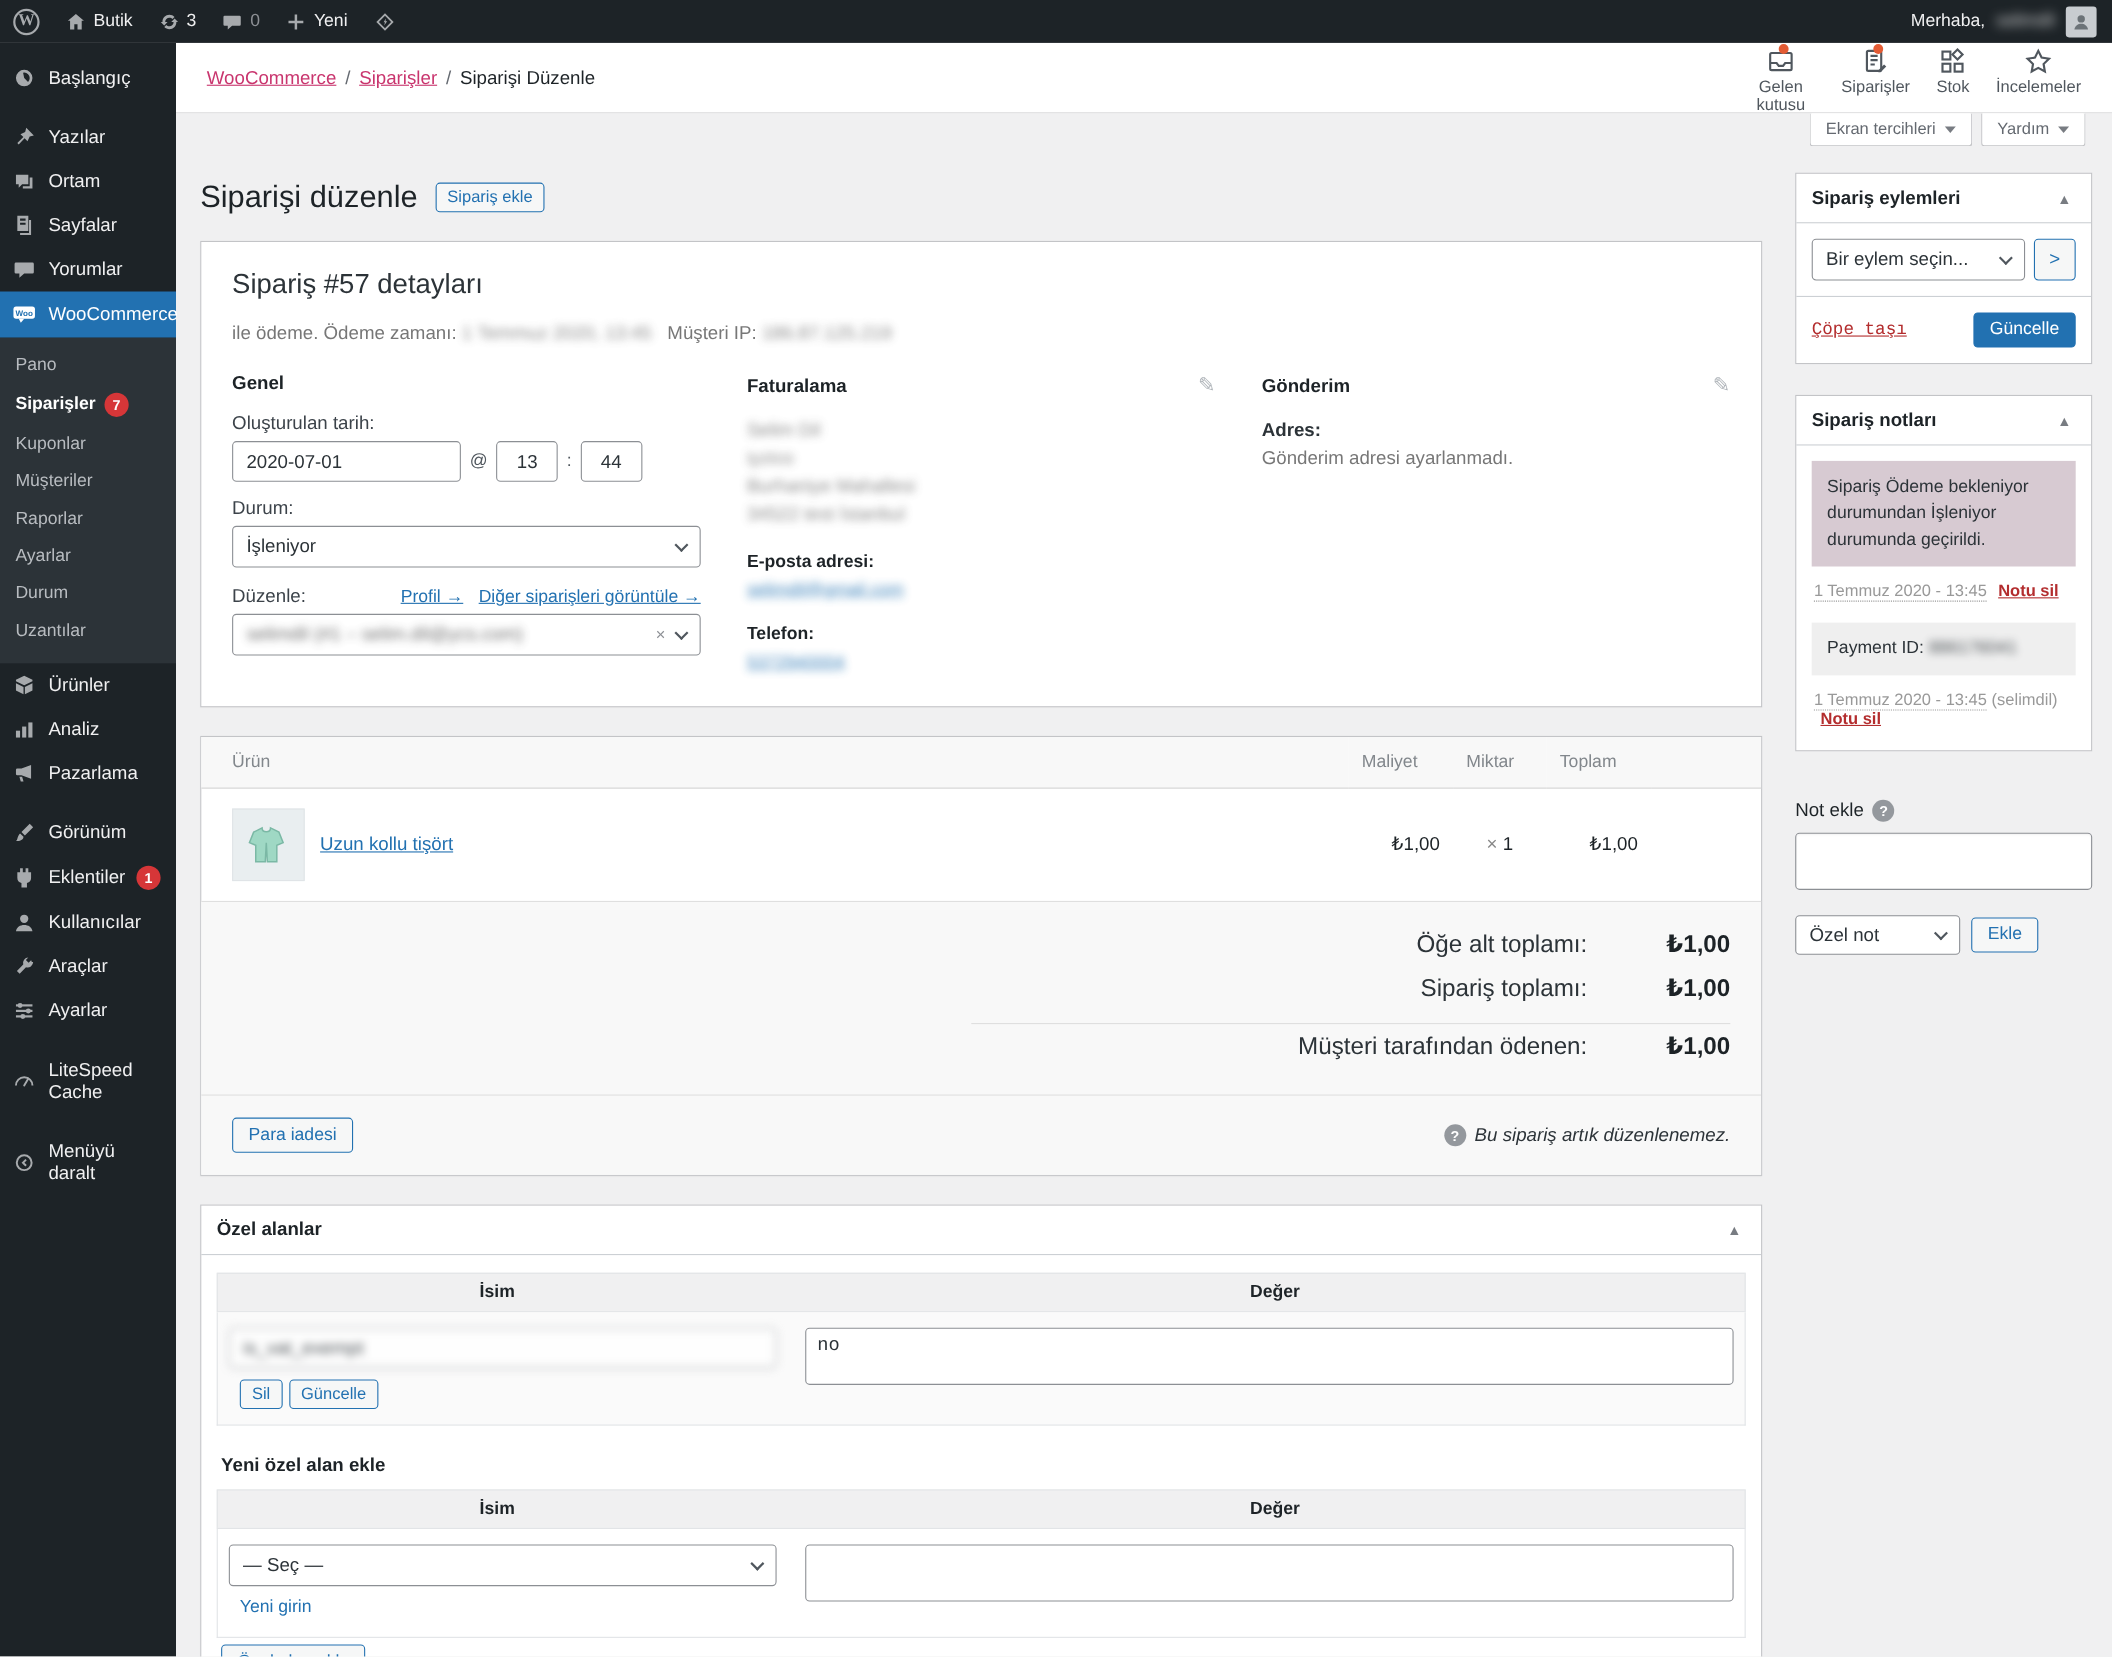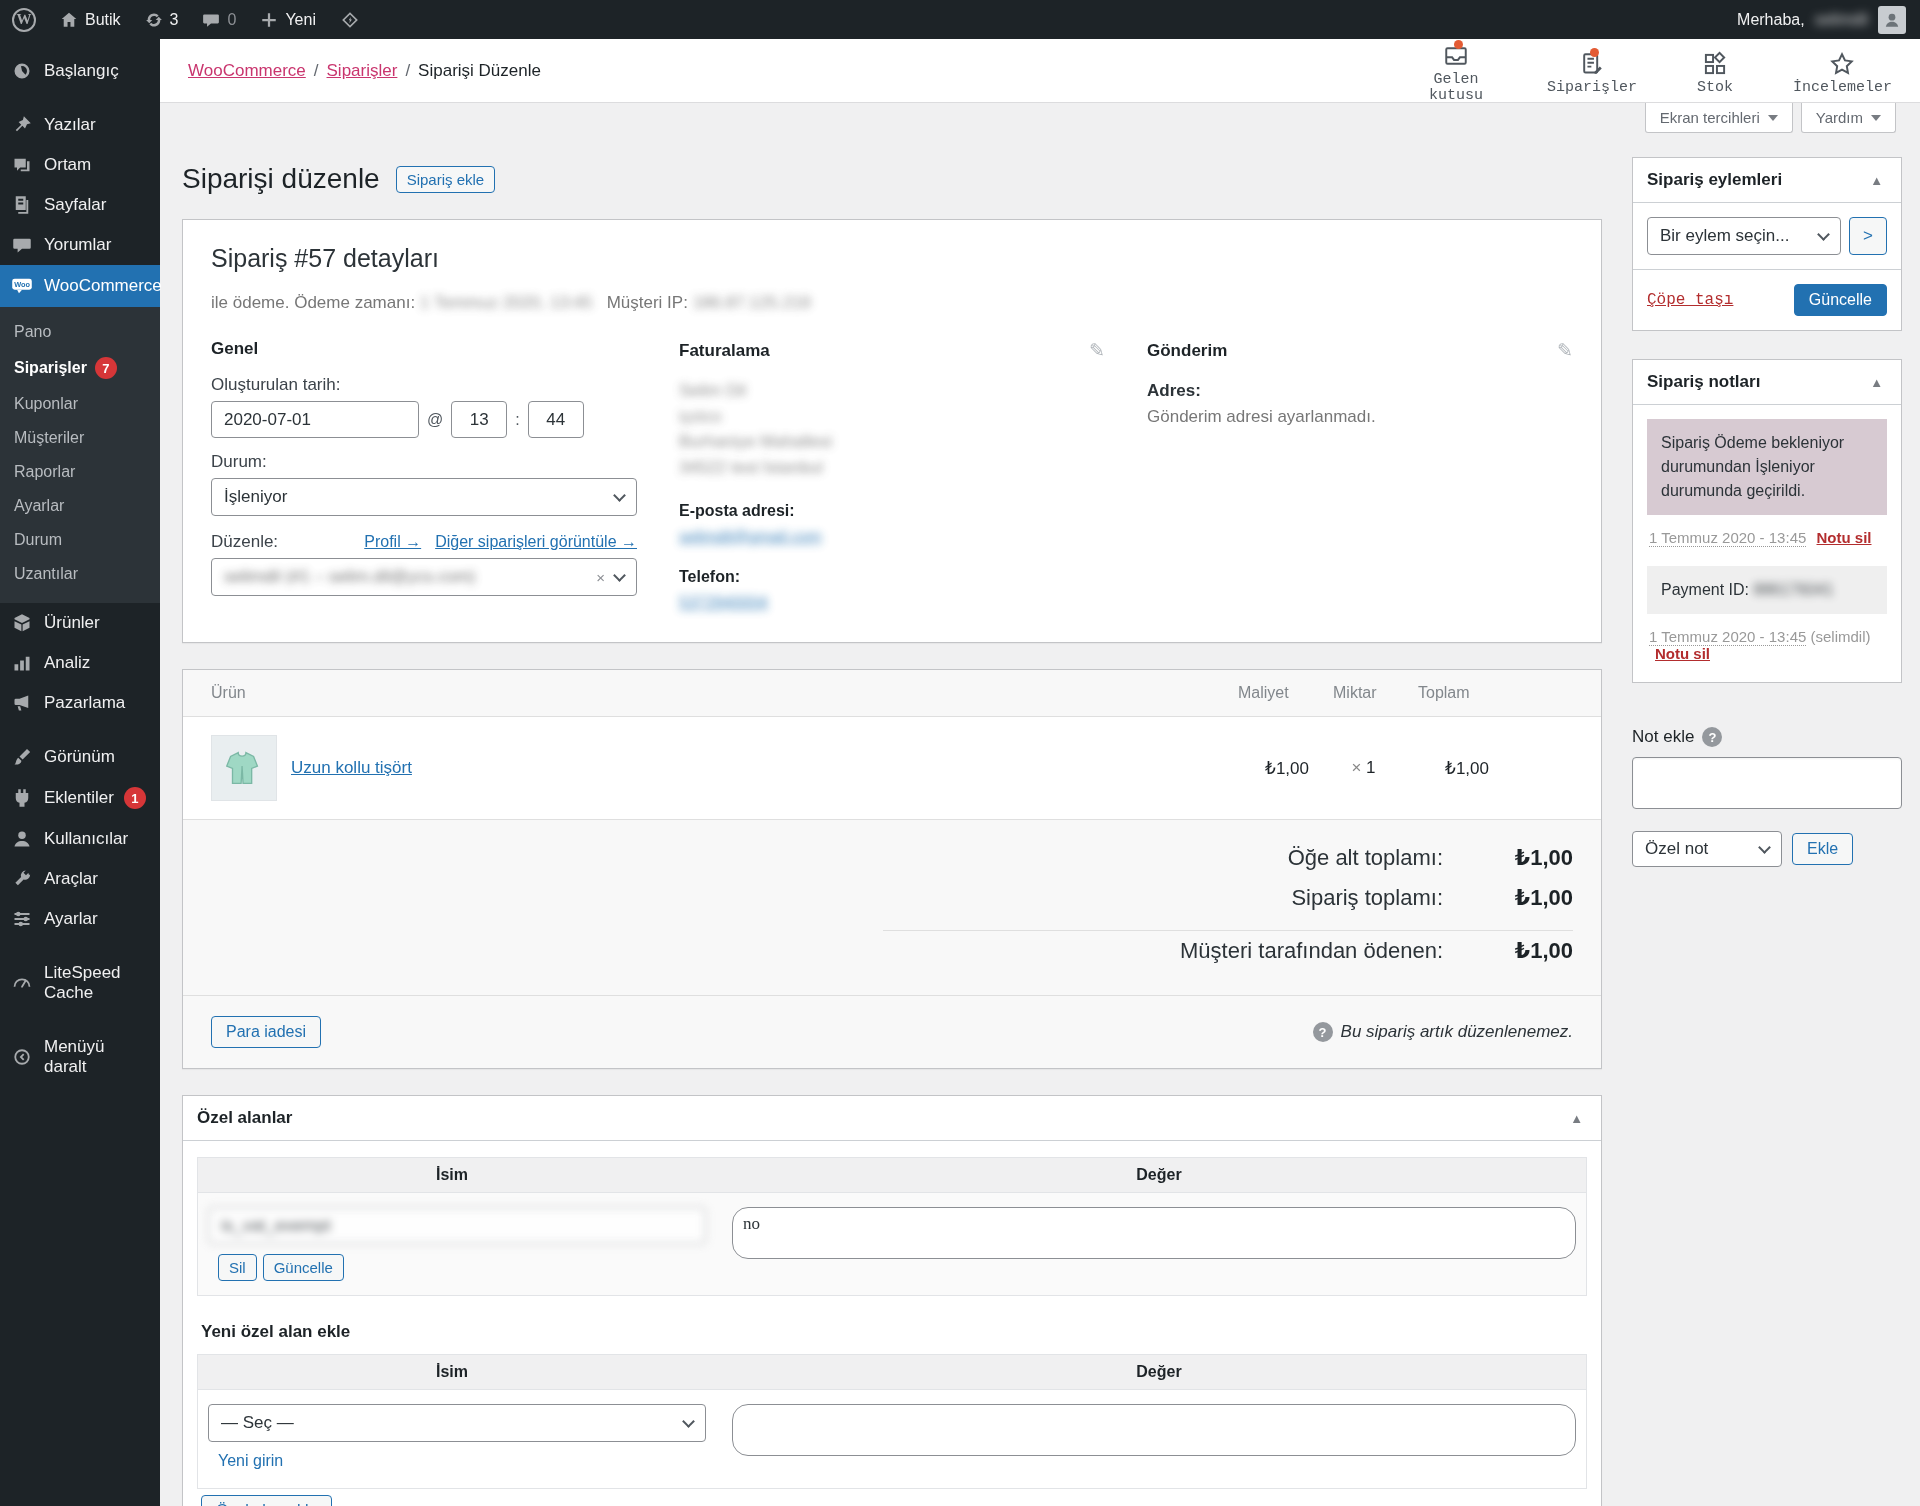--- a/index.html
+++ b/index.html
@@ -34,21 +34,21 @@
   .submenu .sm-item { padding:8px 12px 8px 14px; color:#b8bcc0; cursor:pointer; display:flex; align-items:center; gap:8px;}
   .submenu .sm-item.current { color:#fff; font-weight:bold; }
   .badge { background:#d63638; color:#fff; border-radius:50%; min-width:22px; height:22px; display:inline-flex; align-items:center; justify-content:center; font-size:13px; font-weight:bold; padding:0 4px;}
 
   
   #content { position:absolute; top:39px; left:160px; width:1760px; height:1240px; }
   #topheader { background:#fff; border-bottom:1px solid #dcdcde; height:64px; display:flex; align-items:center; padding:0 28px; }
   .crumbs { font-size:17px; }
   .crumbs a { color:#c9356e; }
   .crumbs .sep { color:#646970; margin:0 8px; text-decoration:none;}
-  .activity { margin-left:auto; display:flex; align-items:center; gap:60px; padding-top:6px;font-family:Liberation Mono, monospace;}
+  .activity { margin-left:auto; display:flex; align-items:flex-start; gap:24px; padding-top:6px;}
   .act-item { display:flex; flex-direction:column; align-items:center; gap:3px; color:#50575e; font-size:15px; cursor:pointer; position:relative; text-align:center; line-height:1.1;}
   .act-dot { position:absolute; top:-3px; right:6px; width:9px; height:9px; background:#e35b34; border-radius:50%; }
   .meta-links { display:flex; justify-content:flex-end; gap:8px; padding-right:24px; }
   .meta-tab { background:#fff; border:1px solid #c3c4c7; border-top:none; border-radius:0 0 3px 3px; padding:6px 14px; font-size:15px; color:#646970; cursor:pointer; display:flex; align-items:center; gap:8px;}
   .caret-down { width:0; height:0; border-left:5px solid transparent; border-right:5px solid transparent; border-top:6px solid #787c82; display:inline-block;}
 
   #wpbody { padding: 24px 24px 0 22px; display:flex; gap:30px; }
   #maincol { width:1420px; flex:0 0 1420px; }
   #sidecol { width:270px; flex:0 0 270px; }
 
@@ -103,21 +103,21 @@
   
   .cf-body { padding:16px 14px 24px; }
   .cf-grid-h { display:flex; gap:26px; background:#f0f0f1; border:1px solid #e2e4e7; font-weight:bold; font-size:16px; }
   .cf-grid-h > div { padding:8px 0; text-align:center; }
   .cf-name-col { width:508px; flex:0 0 508px;}
   .cf-val-col { flex:1; }
   .cf-row { display:flex; gap:26px; padding:14px 0 6px; background:#fafafa; border:1px solid #e2e4e7; border-top:none; padding-left:0; }
   .cf-name-inner { width:508px; flex:0 0 508px; padding-left:10px;}
   .cf-val-inner { flex:1; padding-right:10px;}
   .cf-input { width:100%; }
-  .cf-ta { width:100%; height:52px; border:1px solid #8c8f94; border-radius:16px; font-size:17px; padding:6px 10px; font-family:Liberation Serif, serif; color:#2c3338; resize:none; background:#fff;}
+  .cf-ta { width:100%; height:52px; border:1px solid #8c8f94; border-radius:4px; font-size:17px; padding:6px 10px; font-family:Liberation Mono, monospace; color:#2c3338; resize:none; background:#fff;}
   .cf-btns { display:flex; gap:6px; margin-top:10px; padding-left:10px; padding-bottom:8px;}
   .cf-subhead { font-weight:bold; font-size:17px; margin:26px 0 12px 4px;}
   .newfield-link { display:inline-block; color:#2271b1; font-size:16px; margin:10px 0 12px 10px;}
 
   
   .sp { background:#fff; border:1px solid #c3c4c7; margin-bottom:28px;}
   .sp-h { display:flex; align-items:center; padding:12px 14px; border-bottom:1px solid #ccd0d4; font-weight:600; font-size:17px;}
   .sp-b { padding:14px; }
   .action-row { display:flex; gap:8px; }
   .action-row .wpselect { flex:1; }

